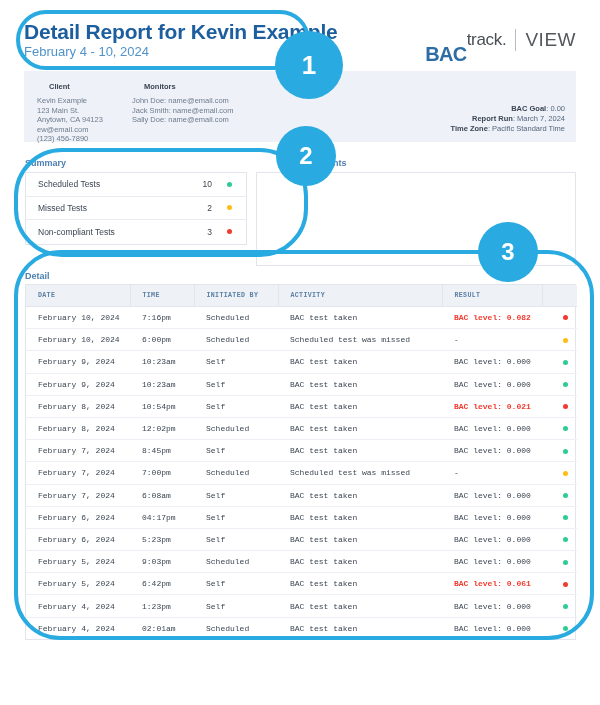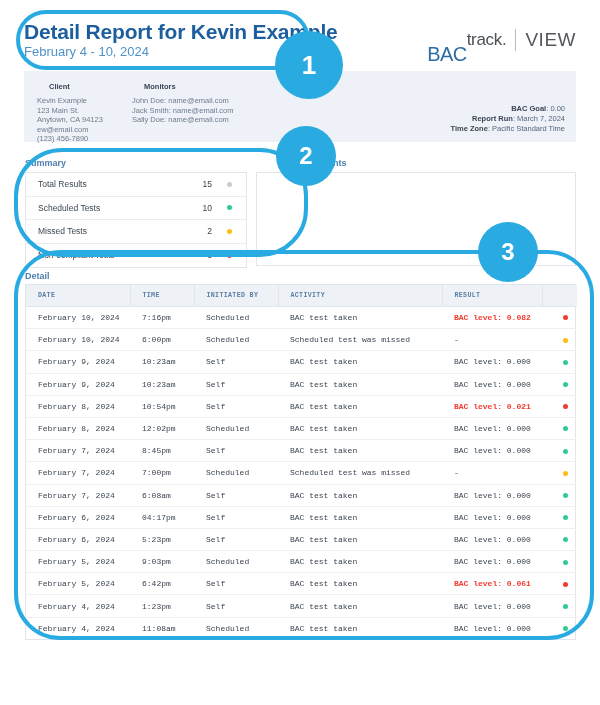--- a/index.html
+++ b/index.html
@@ -49,21 +49,21 @@
   .logo {
     position: absolute;
     right: 24px;
     top: 28px;
     display: flex;
     align-items: center;
     height: 24px;
   }
   .logo-bac {
     font-size: 20px;
-    font-weight: normal;
+    font-weight: bold;
     color: #2e6da4;
     letter-spacing: -0.6px;
     margin-top: 29px;
   }
   .logo-track {
     font-size: 17px;
     color: #4a4f55;
     letter-spacing: -0.3px;
   }
   .logo-divider {
@@ -325,27 +325,20 @@
       </div>
     </div>
   </div>
 
   <div class="section-label" id="label-summary">Summary</div>
   <div class="section-label" id="label-comments">ments</div>
   <div class="section-label" id="label-detail">Detail</div>
 
   <div class="summary-card" id="summary-card">
       <div class="summary-row">
-        <div class="summary-name">Total Results</div>
-        <div class="summary-value">15</div>
-        <div class="summary-dot-cell">
-          <span class="dot grey"></span>
-        </div>
-      </div>
-      <div class="summary-row">
         <div class="summary-name">Scheduled Tests</div>
         <div class="summary-value">10</div>
         <div class="summary-dot-cell">
           <span class="dot green"></span>
         </div>
       </div>
       <div class="summary-row">
         <div class="summary-name">Missed Tests</div>
         <div class="summary-value">2</div>
         <div class="summary-dot-cell">
@@ -491,21 +484,21 @@
           <tr>
             <td>February 4, 2024</td>
             <td>1:23pm</td>
             <td>Self</td>
             <td>BAC test taken</td>
             <td class="result">BAC level: 0.000</td>
             <td class="dotcell"><span class="dot green"></span></td>
           </tr>
           <tr>
             <td>February 4, 2024</td>
-            <td>11:08am</td>
+            <td>02:01am</td>
             <td>Scheduled</td>
             <td>BAC test taken</td>
             <td class="result">BAC level: 0.000</td>
             <td class="dotcell"><span class="dot green"></span></td>
           </tr>
         </tbody>
     </table>
   </div>
 
   <div class="annot-layer">

